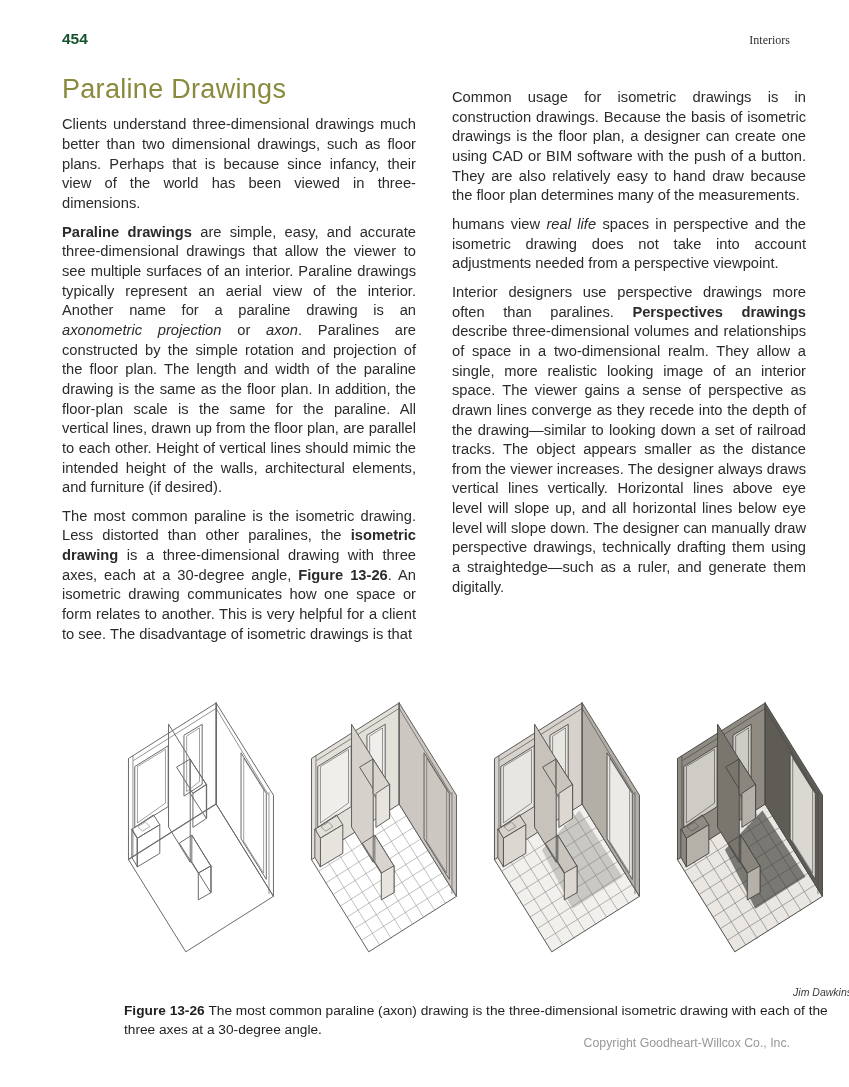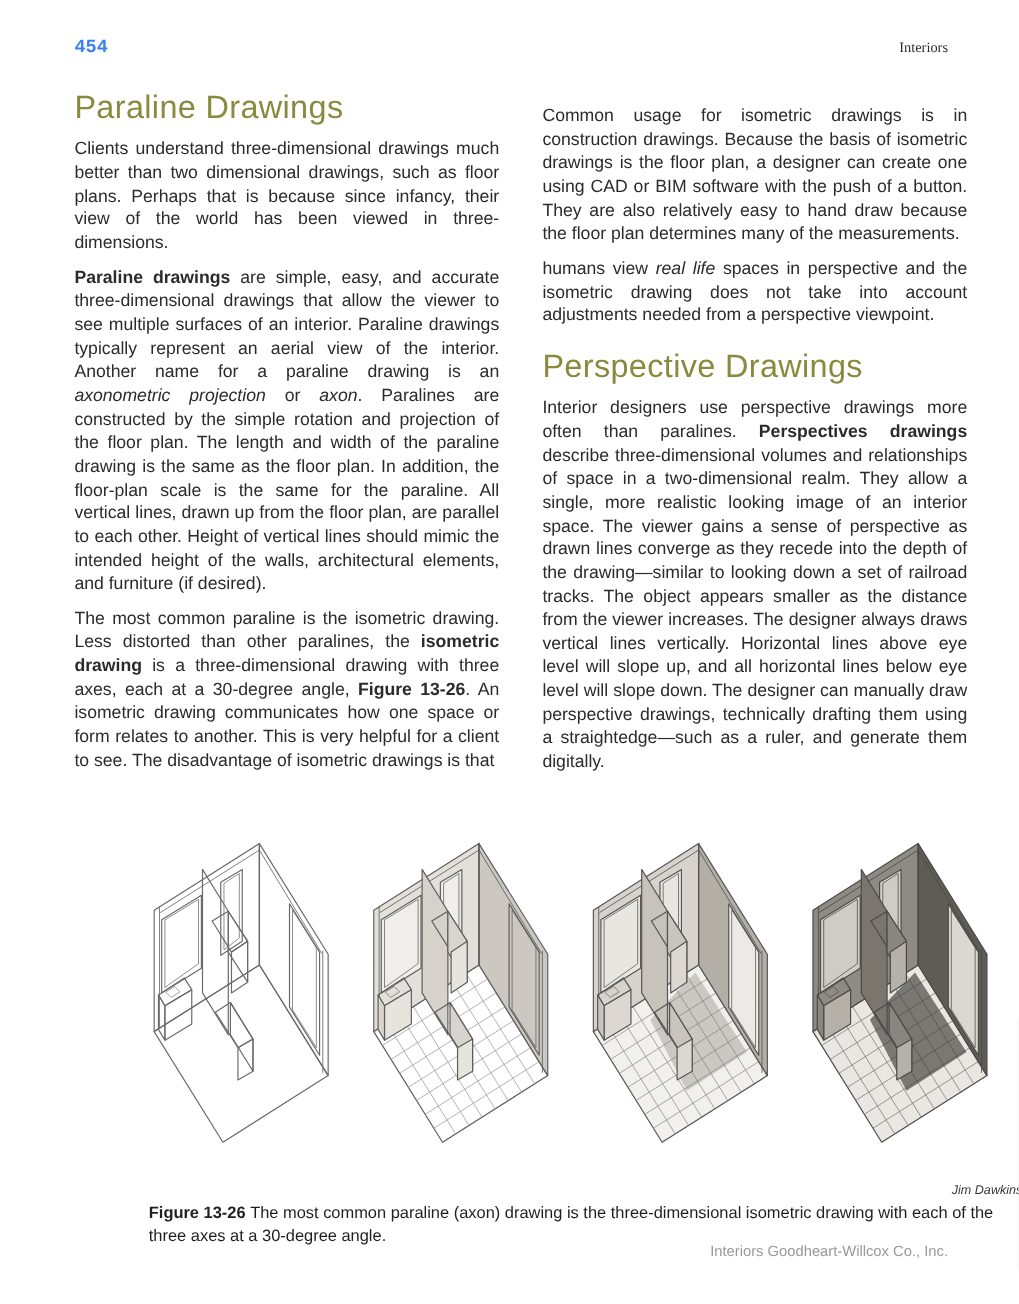--- a/index.html
+++ b/index.html
@@ -10,21 +10,21 @@
     margin:0 auto;
     background:#ffffff;
     font-family:"Liberation Sans", sans-serif;
     color:#2b2b2b;
     overflow:hidden;
   }
   .content { position:absolute; left:62px; top:30px; width:728px; }
 
   
   .pagehead { display:flex; justify-content:space-between; align-items:baseline; }
-  .pagenum { font-size:15.5px; font-weight:bold; color:#3b82f6;font-family:Liberation Mono, monospace; }
+  .pagenum { font-size:15.5px; font-weight:bold; color:#14532d; }
   .runhead { font-family:"Liberation Serif", serif; font-size:12px; color:#2e2e2e; }
 
   
   .cols { display:flex; gap:36px; margin-top:27px; }
   .col { width:354px; flex:0 0 354px; }
   .col.right { padding-top:13px; }
 
   h1.section {
     font-size:27px; font-weight:400; color:#8a8a3e;
     letter-spacing:0.3px; margin:0 0 12px 0; line-height:1.05;
@@ -143,21 +143,20 @@
     <div class="cols">
       <div class="col left">
         <h1 class="section">Paraline Drawings</h1>
         <p class="body"><span>Clients understand three-dimensional drawings much better than two dimensional drawings, such as floor plans. Perhaps that is because since infancy, their view of the world has been viewed in three-dimensions.</span></p>
         <p class="body"><span class="rt-b">Paraline drawings</span><span> are simple, easy, and accurate three-dimensional drawings that allow the viewer to see multiple surfaces of an interior. Paraline drawings typically represent an aerial view of the interior. Another name for a paraline drawing is an </span><span class="rt-i">axonometric projection</span><span> or </span><span class="rt-i">axon</span><span>. Paralines are constructed by the simple rotation and projection of the floor plan. The length and width of the paraline drawing is the same as the floor plan. In addition, the floor-plan scale is the same for the paraline. All vertical lines, drawn up from the floor plan, are parallel to each other. Height of vertical lines should mimic the intended height of the walls, architectural elements, and furniture (if desired).</span></p>
         <p class="body"><span>The most common paraline is the isometric drawing. Less distorted than other paralines, the </span><span class="rt-b">isometric drawing</span><span> is a three-dimensional drawing with three axes, each at a 30-degree angle, </span><span class="rt-b">Figure 13-26</span><span>. An isometric drawing communicates how one space or form relates to another. This is very helpful for a client to see. The disadvantage of isometric drawings is that</span></p>
       </div>
       <div class="col right">
         <p class="body"><span>Common usage for isometric drawings is in construction drawings. Because the basis of isometric drawings is the floor plan, a designer can create one using CAD or BIM software with the push of a button. They are also relatively easy to hand draw because the floor plan determines many of the measurements.</span></p>
         <p class="body"><span>humans view </span><span class="rt-i">real life</span><span> spaces in perspective and the isometric drawing does not take into account adjustments needed from a perspective viewpoint.</span></p>
-        <h1 class="section">Perspective Drawings</h1>
         <p class="body"><span>Interior designers use perspective drawings more often than paralines. </span><span class="rt-b">Perspectives drawings</span><span> describe three-dimensional volumes and relationships of space in a two-dimensional realm. They allow a single, more realistic looking image of an interior space. The viewer gains a sense of perspective as drawn lines converge as they recede into the depth of the drawing—similar to looking down a set of railroad tracks. The object appears smaller as the distance from the viewer increases. The designer always draws vertical lines vertically. Horizontal lines above eye level will slope up, and all horizontal lines below eye level will slope down. The designer can manually draw perspective drawings, technically drafting them using a straightedge—such as a ruler, and generate them digitally.</span></p>
       </div>
     </div>
 
     <div class="figure-block">
       <div class="panels">
         <div class="panel p1">
           <svg viewBox="0 0 200 330">
               <use href="#roomgeo"></use>
             </svg>
@@ -177,14 +176,14 @@
               <use href="#roomgeo"></use>
             </svg>
         </div>
       </div>
       <div class="credit">Jim Dawkins</div>
       <p class="caption"><span class="rt-b">Figure 13-26 </span><span>The most common paraline (axon) drawing is the three-dimensional isometric drawing with each of the three axes at a 30-degree angle.</span></p>
     </div>
 
   </div>
 
-  <div class="footer">Interiors Goodheart-Willcox Co., Inc.</div>
+  <div class="footer">Copyright Goodheart-Willcox Co., Inc.</div>
 </div>
 
 </body></html>

